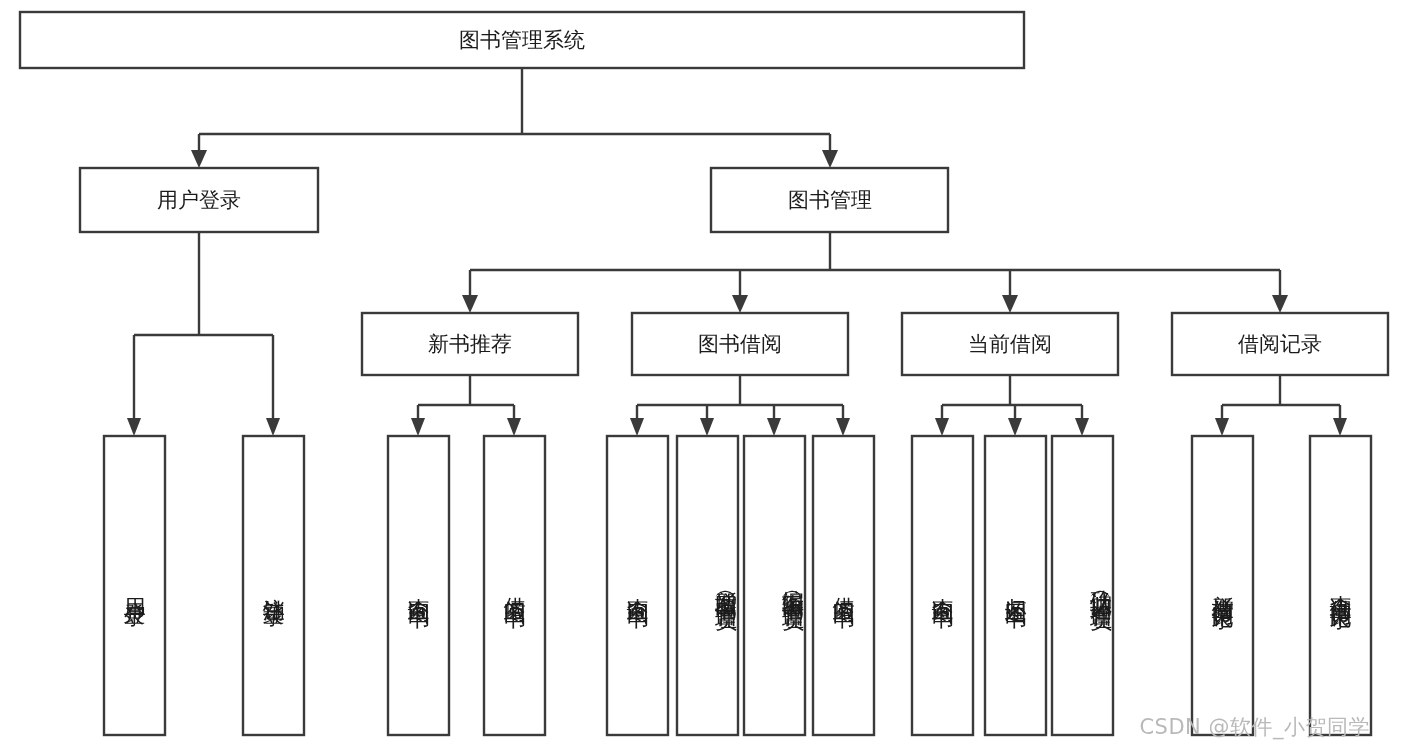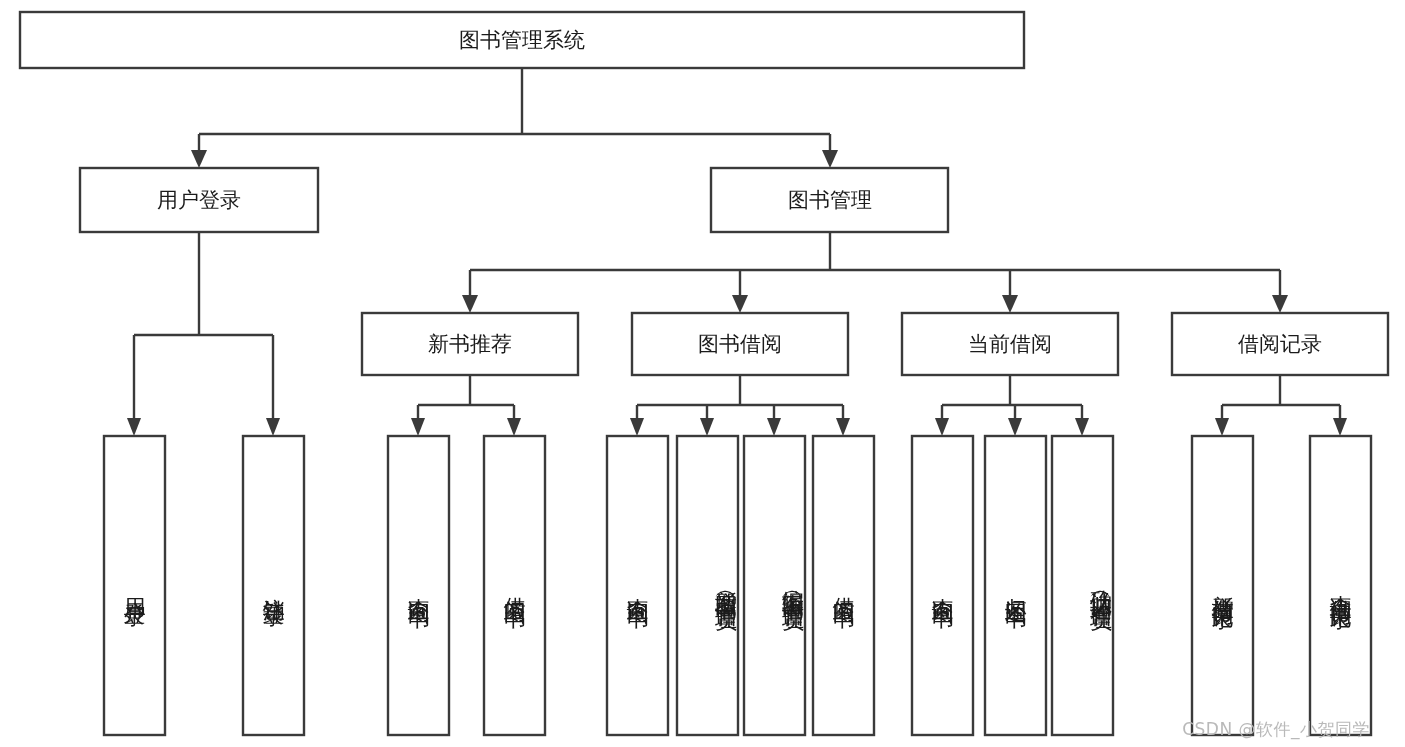--- a/index.html
+++ b/index.html
@@ -63,21 +63,21 @@
     justify-content: center;
     text-align: center;
     white-space: nowrap;
     pointer-events: none;
   }
   .watermark {
     position: absolute;
     right: 8px;
     bottom: 6px;
     font-family: "DejaVu Sans", "Liberation Sans", sans-serif;
-    font-size: 17px;
+    font-size: 21px;
     color: #b9b9b9;
     letter-spacing: 0.5px;
     white-space: nowrap;
   }
 </style>
 </head>
 <body>
 
 <div id="diagram-root">
 

